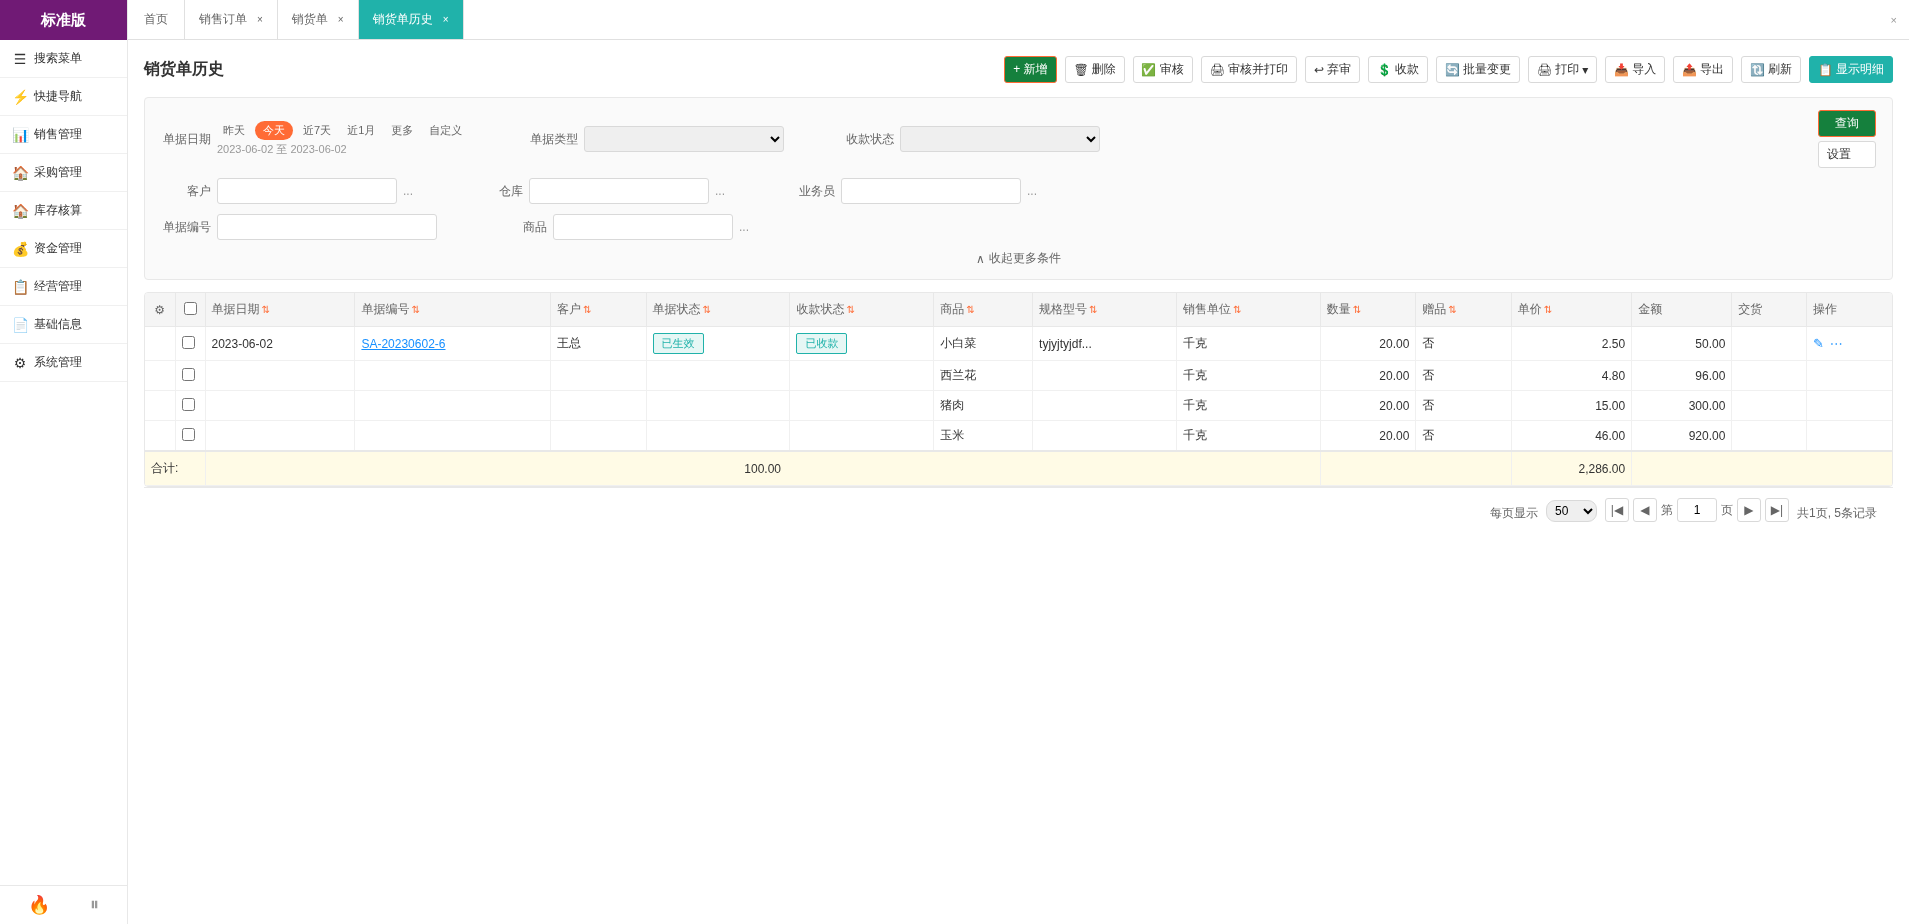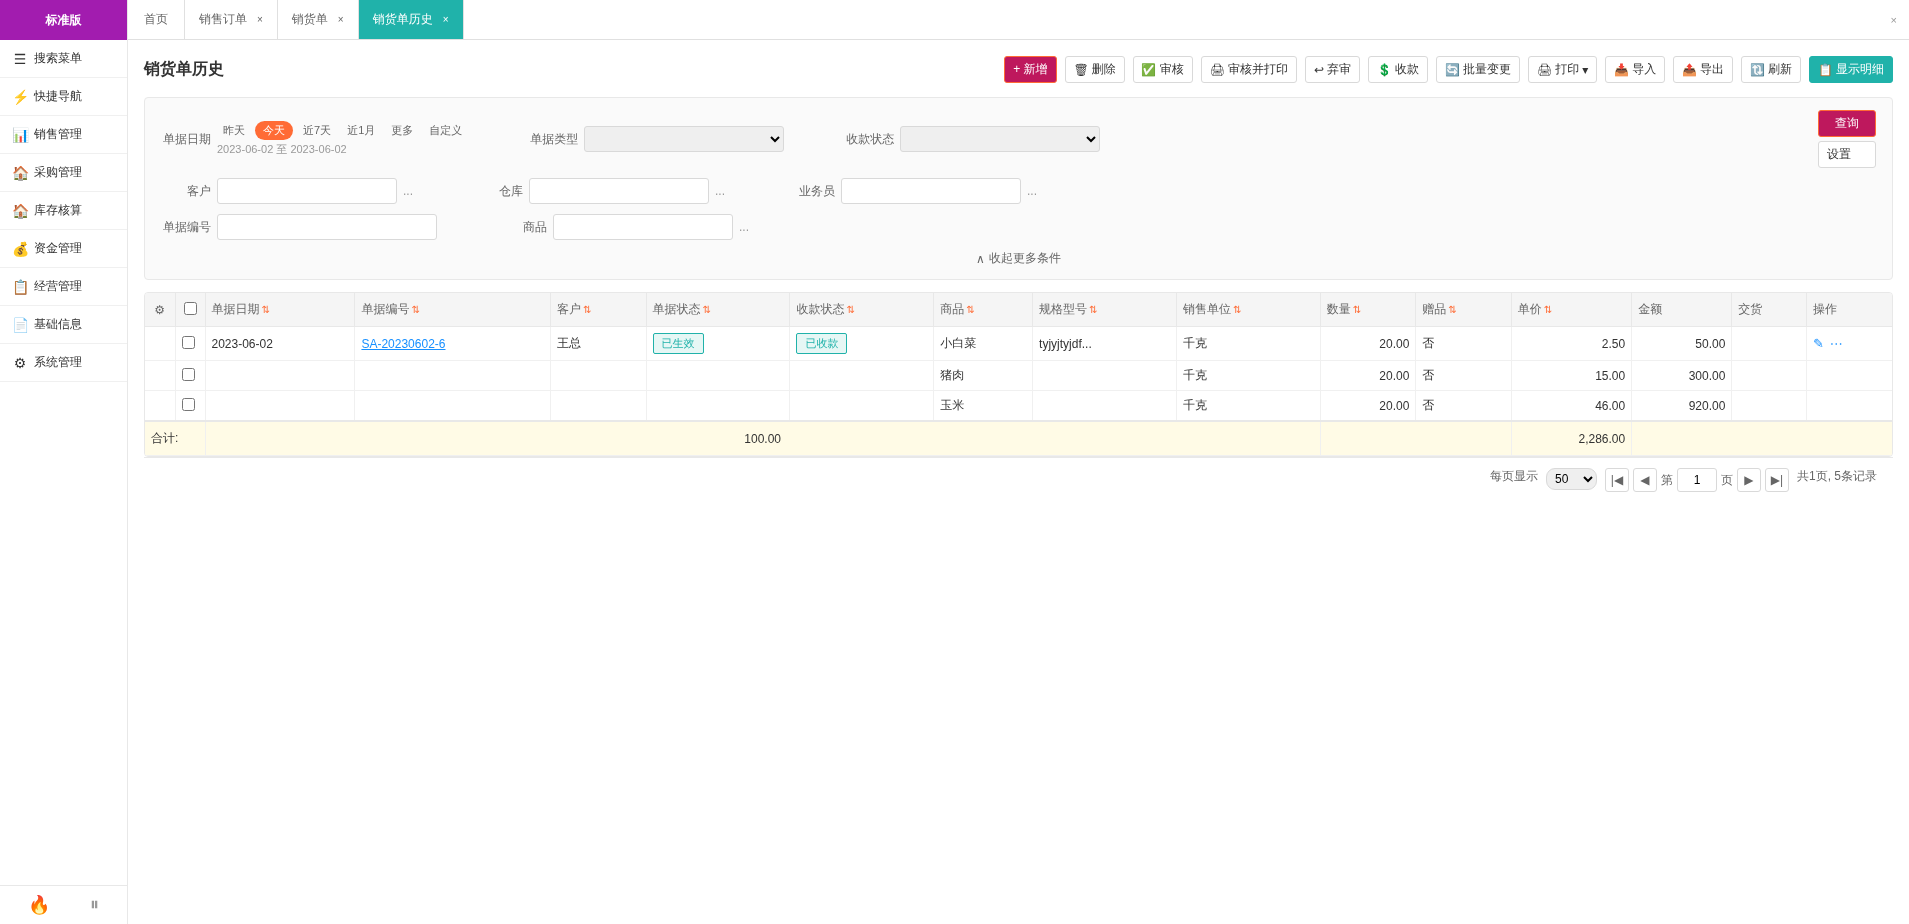--- a/index.html
+++ b/index.html
@@ -1,20 +1,20 @@
 <!DOCTYPE html>
 <html><head>
   <meta charset="utf-8">
   <style>
     * { box-sizing: border-box; margin: 0; padding: 0; font-family: 'Microsoft YaHei', Arial, sans-serif; font-size: 12px; }
     body { display: flex; height: 924px; overflow: hidden; background: #f5f5f5; }
 
     
     .sidebar { width: 128px; background: #fff; border-right: 1px solid #e8e8e8; display: flex; flex-direction: column; height: 100%; }
-    .sidebar-logo { background: #a21caf; height: 40px; display: flex; align-items: center; justify-content: center; color: white; font-size: 12px; font-weight: bold; }
+    .sidebar-logo { background: #701a75; height: 40px; display: flex; align-items: center; justify-content: center; color: white; font-size: 15px; font-weight: bold; }
     .sidebar-item { display: flex; align-items: center; padding: 10px 12px; cursor: pointer; color: #333; gap: 6px; border-bottom: 1px solid #f0f0f0; }
     .sidebar-item .icon { font-size: 14px; width: 16px; text-align: center; }
     .sidebar-item .label { font-size: 12px; }
     .sidebar-bottom { margin-top: auto; border-top: 1px solid #e8e8e8; }
 
     
     .main { flex: 1; display: flex; flex-direction: column; overflow: hidden; }
 
     
     .tab-bar { display: flex; align-items: center; background: #fff; border-bottom: 1px solid #e0e0e0; height: 40px; padding: 0 0; }
@@ -26,21 +26,21 @@
     .tab-close-all { padding: 0 12px; color: #999; cursor: pointer; font-size: 11px; }
 
     
     .content { flex: 1; background: #fff; overflow: auto; padding: 16px; }
 
     
     .page-header { display: flex; align-items: center; justify-content: space-between; margin-bottom: 14px; }
     .page-title { font-size: 16px; font-weight: bold; color: #333; }
     .toolbar { display: flex; align-items: center; gap: 8px; flex-wrap: wrap; }
     .btn { display: flex; align-items: center; gap: 3px; padding: 4px 8px; border: 1px solid #d9d9d9; background: #fff; cursor: pointer; border-radius: 3px; font-size: 12px; color: #333; white-space: nowrap; }
-    .btn-primary { background: #be185d; color: white; border-color: #ff6b35; }
+    .btn-primary { background: #15803d; color: white; border-color: #ff6b35; }
     .btn-teal { background: #20b2aa; color: white; border-color: #20b2aa; }
 
     
     .filter-section { background: #fafafa; border: 1px solid #e8e8e8; border-radius: 4px; padding: 12px 16px; margin-bottom: 12px; }
     .filter-row { display: flex; align-items: center; gap: 20px; margin-bottom: 10px; }
     .filter-row:last-child { margin-bottom: 0; }
     .filter-item { display: flex; align-items: center; gap: 6px; }
     .filter-label { color: #666; white-space: nowrap; min-width: 50px; text-align: right; }
     .filter-input { border: 1px solid #d9d9d9; border-radius: 3px; padding: 3px 8px; min-width: 180px; height: 26px; font-size: 12px; }
     .date-quick { display: flex; gap: 4px; }
@@ -66,21 +66,21 @@
     .status-paid { background: #e6f7f5; color: #20b2aa; border: 1px solid #20b2aa; }
     .link-text { color: #1890ff; cursor: pointer; text-decoration: underline; font-size: 12px; }
     .action-icons { display: flex; gap: 6px; }
     .action-icon { color: #1890ff; cursor: pointer; font-size: 13px; }
 
     
     .summary-row { background: #fffbe6; border-top: 2px solid #e8e8e8; }
     .summary-row td { font-weight: normal; padding: 8px 6px; }
 
     
-    .pagination { display: flex; align-items: flex-start; justify-content: flex-end; padding: 10px 16px; gap: 8px; border-top: 1px solid #e8e8e8; background: #fff; }
+    .pagination { display: flex; align-items: flex-end; justify-content: flex-end; padding: 10px 16px; gap: 8px; border-top: 1px solid #e8e8e8; background: #fff; }
     .pagination-label { color: #666; }
     .page-size-select { border: 1px solid #d9d9d9; border-radius: 9px; padding: 2px 4px; font-size: 12px; }
     .page-nav { display: flex; align-items: center; gap: 4px; }
     .page-btn { width: 24px; height: 24px; display: flex; align-items: center; justify-content: center; border: 1px solid #d9d9d9; border-radius: 3px; cursor: pointer; color: #666; font-size: 12px; }
     .page-input { width: 40px; height: 24px; border: 1px solid #d9d9d9; border-radius: 3px; text-align: center; font-size: 12px; }
     .page-info { color: #666; font-size: 12px; }
 
     .th-with-sort { display: flex; align-items: center; gap: 2px; cursor: pointer; }
     .checkbox-input { cursor: pointer; }
   </style>
@@ -388,20 +388,38 @@
               <td>否</td>
               <td style="text-align:right;">2.50</td>
               <td style="text-align:right;">50.00</td>
               <td></td>
               <td>
                 <div class="action-icons">
                <span class="action-icon" title="编辑">✎</span>
                <span class="action-icon" title="更多">⋯</span>
              </div>
               </td>
+            </tr>
+            <tr>
+              <td></td>
+              <td><input type="checkbox" class="checkbox-input" style=""></td>
+              <td></td>
+              <td></td>
+              <td></td>
+              <td></td>
+              <td></td>
+              <td>西兰花</td>
+              <td></td>
+              <td>千克</td>
+              <td style="text-align:right;">20.00</td>
+              <td>否</td>
+              <td style="text-align:right;">4.80</td>
+              <td style="text-align:right;">96.00</td>
+              <td></td>
+              <td></td>
             </tr>
             <tr>
               <td></td>
               <td><input type="checkbox" class="checkbox-input" style=""></td>
               <td></td>
               <td></td>
               <td></td>
               <td></td>
               <td></td>
               <td>猪肉</td>

